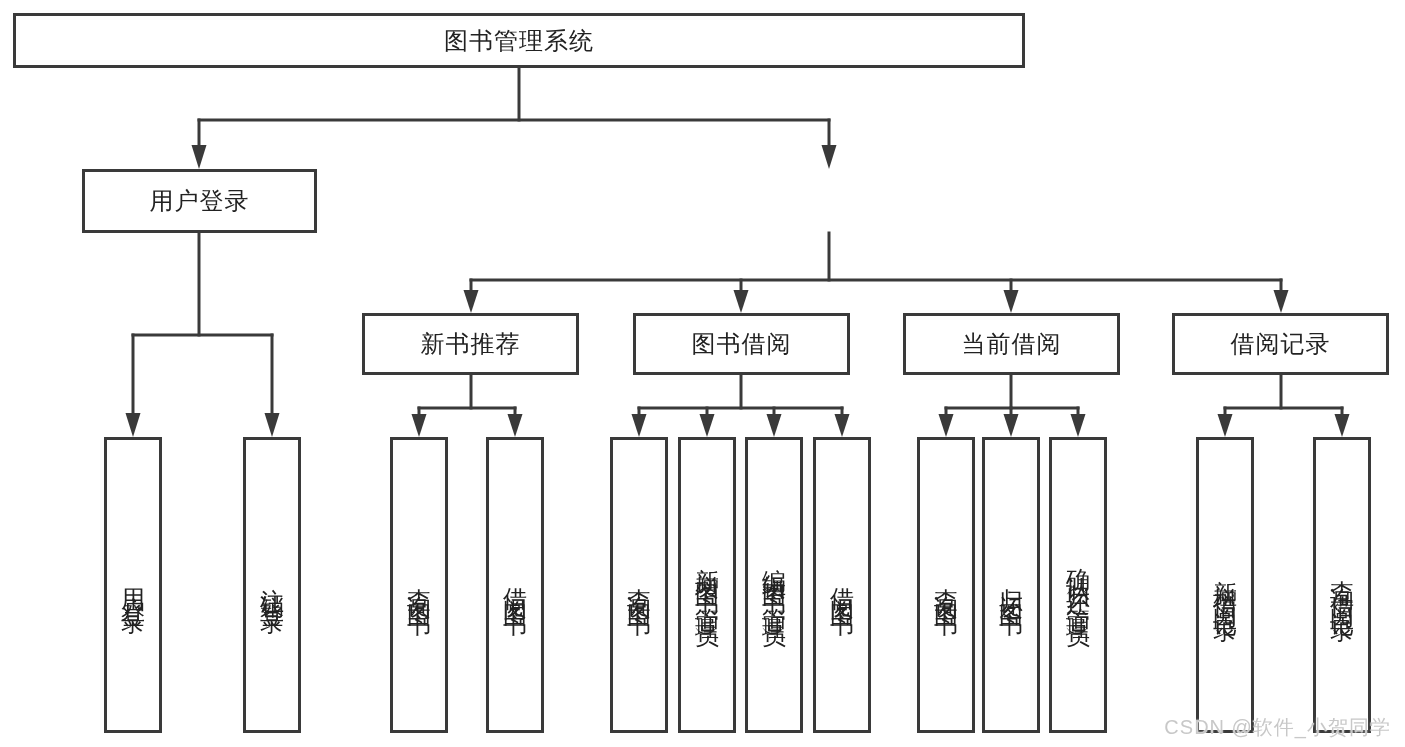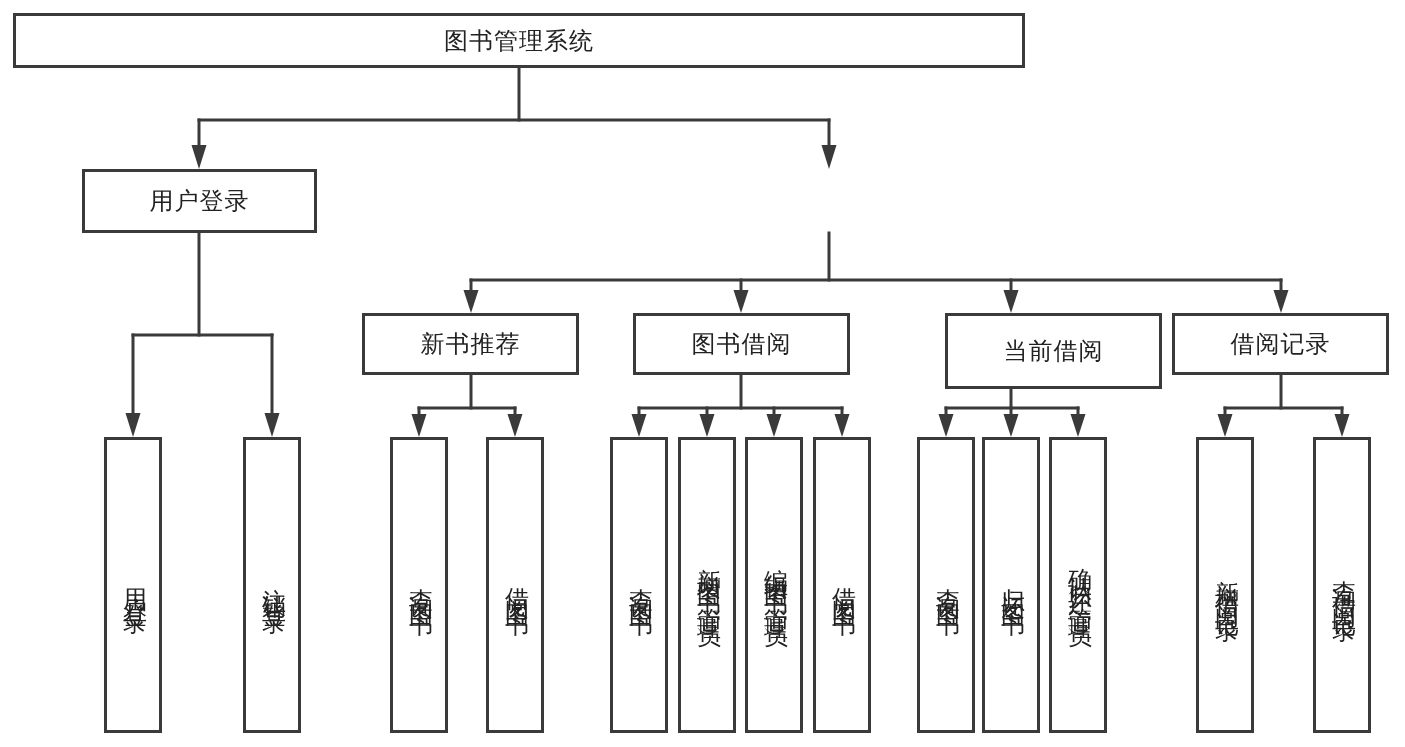--- a/index.html
+++ b/index.html
@@ -5,21 +5,21 @@
   html, body {
     margin: 0;
     padding: 0;
     background: var(--background, #ffffff);
   }
   #canvas {
     position: relative;
     width: 1405px;
     height: 747px;
     background: var(--background, #ffffff);
-    font-family: Liberation Mono, monospace;
+    font-family: Liberation Sans, sans-serif;
     overflow: hidden;
   }
   #connectors {
     position: absolute;
     left: 0;
     top: 0;
     z-index: 0;
   }
   #connectors line {
     stroke: var(--line, #3a3a3a);
@@ -142,35 +142,36 @@
       <polygon points="1334.5,414 1349.5,414 1342,437"></polygon>
     </g>
   </svg>
 
   <div class="node" style="left:13px; top:13px; width:1012px; height:55px;">图书管理系统</div>
 
   <div class="node" style="left:82px; top:169px; width:235px; height:64px;">用户登录</div>
 
   <div class="node" style="left:633px; top:313px; width:217px; height:62px;">图书借阅</div>
   <div class="node" style="left:362px; top:313px; width:217px; height:62px;">新书推荐</div>
-  <div class="node" style="left:945px; top:313px; width:217px; height:76px;">当前借阅</div>
+  <div class="node" style="left:903px; top:313px; width:217px; height:62px;">当前借阅</div>
   <div class="node" style="left:1172px; top:313px; width:217px; height:62px;">借阅记录</div>
 
   <div class="node v" style="left:104px; top:437px; width:58px; height:296px;">用户登录</div>
   <div class="node v" style="left:243px; top:437px; width:58px; height:296px;">注销登录</div>
 
   <div class="node v" style="left:390px; top:437px; width:58px; height:296px;">查询图书</div>
   <div class="node v" style="left:486px; top:437px; width:58px; height:296px;">借阅图书</div>
 
   <div class="node v" style="left:610px; top:437px; width:58px; height:296px;">查询图书</div>
   <div class="node v" style="left:678px; top:437px; width:58px; height:296px;">新增图书（管理员）</div>
   <div class="node v" style="left:745px; top:437px; width:58px; height:296px;">编辑图书（管理员）</div>
   <div class="node v" style="left:813px; top:437px; width:58px; height:296px;">借阅图书</div>
 
   <div class="node v" style="left:917px; top:437px; width:58px; height:296px;">查询图书</div>
   <div class="node v" style="left:982px; top:437px; width:58px; height:296px;">归还图书</div>
   <div class="node v" style="left:1049px; top:437px; width:58px; height:296px;">确认归还（管理员）</div>
 
   <div class="node v" style="left:1196px; top:437px; width:58px; height:296px;">新增借阅记录</div>
   <div class="node v" style="left:1313px; top:437px; width:58px; height:296px;">查询借阅记录</div>
 
+  <div id="watermark">CSDN @软件_小贺同学</div>
 
 </div>
 
 </body></html>

